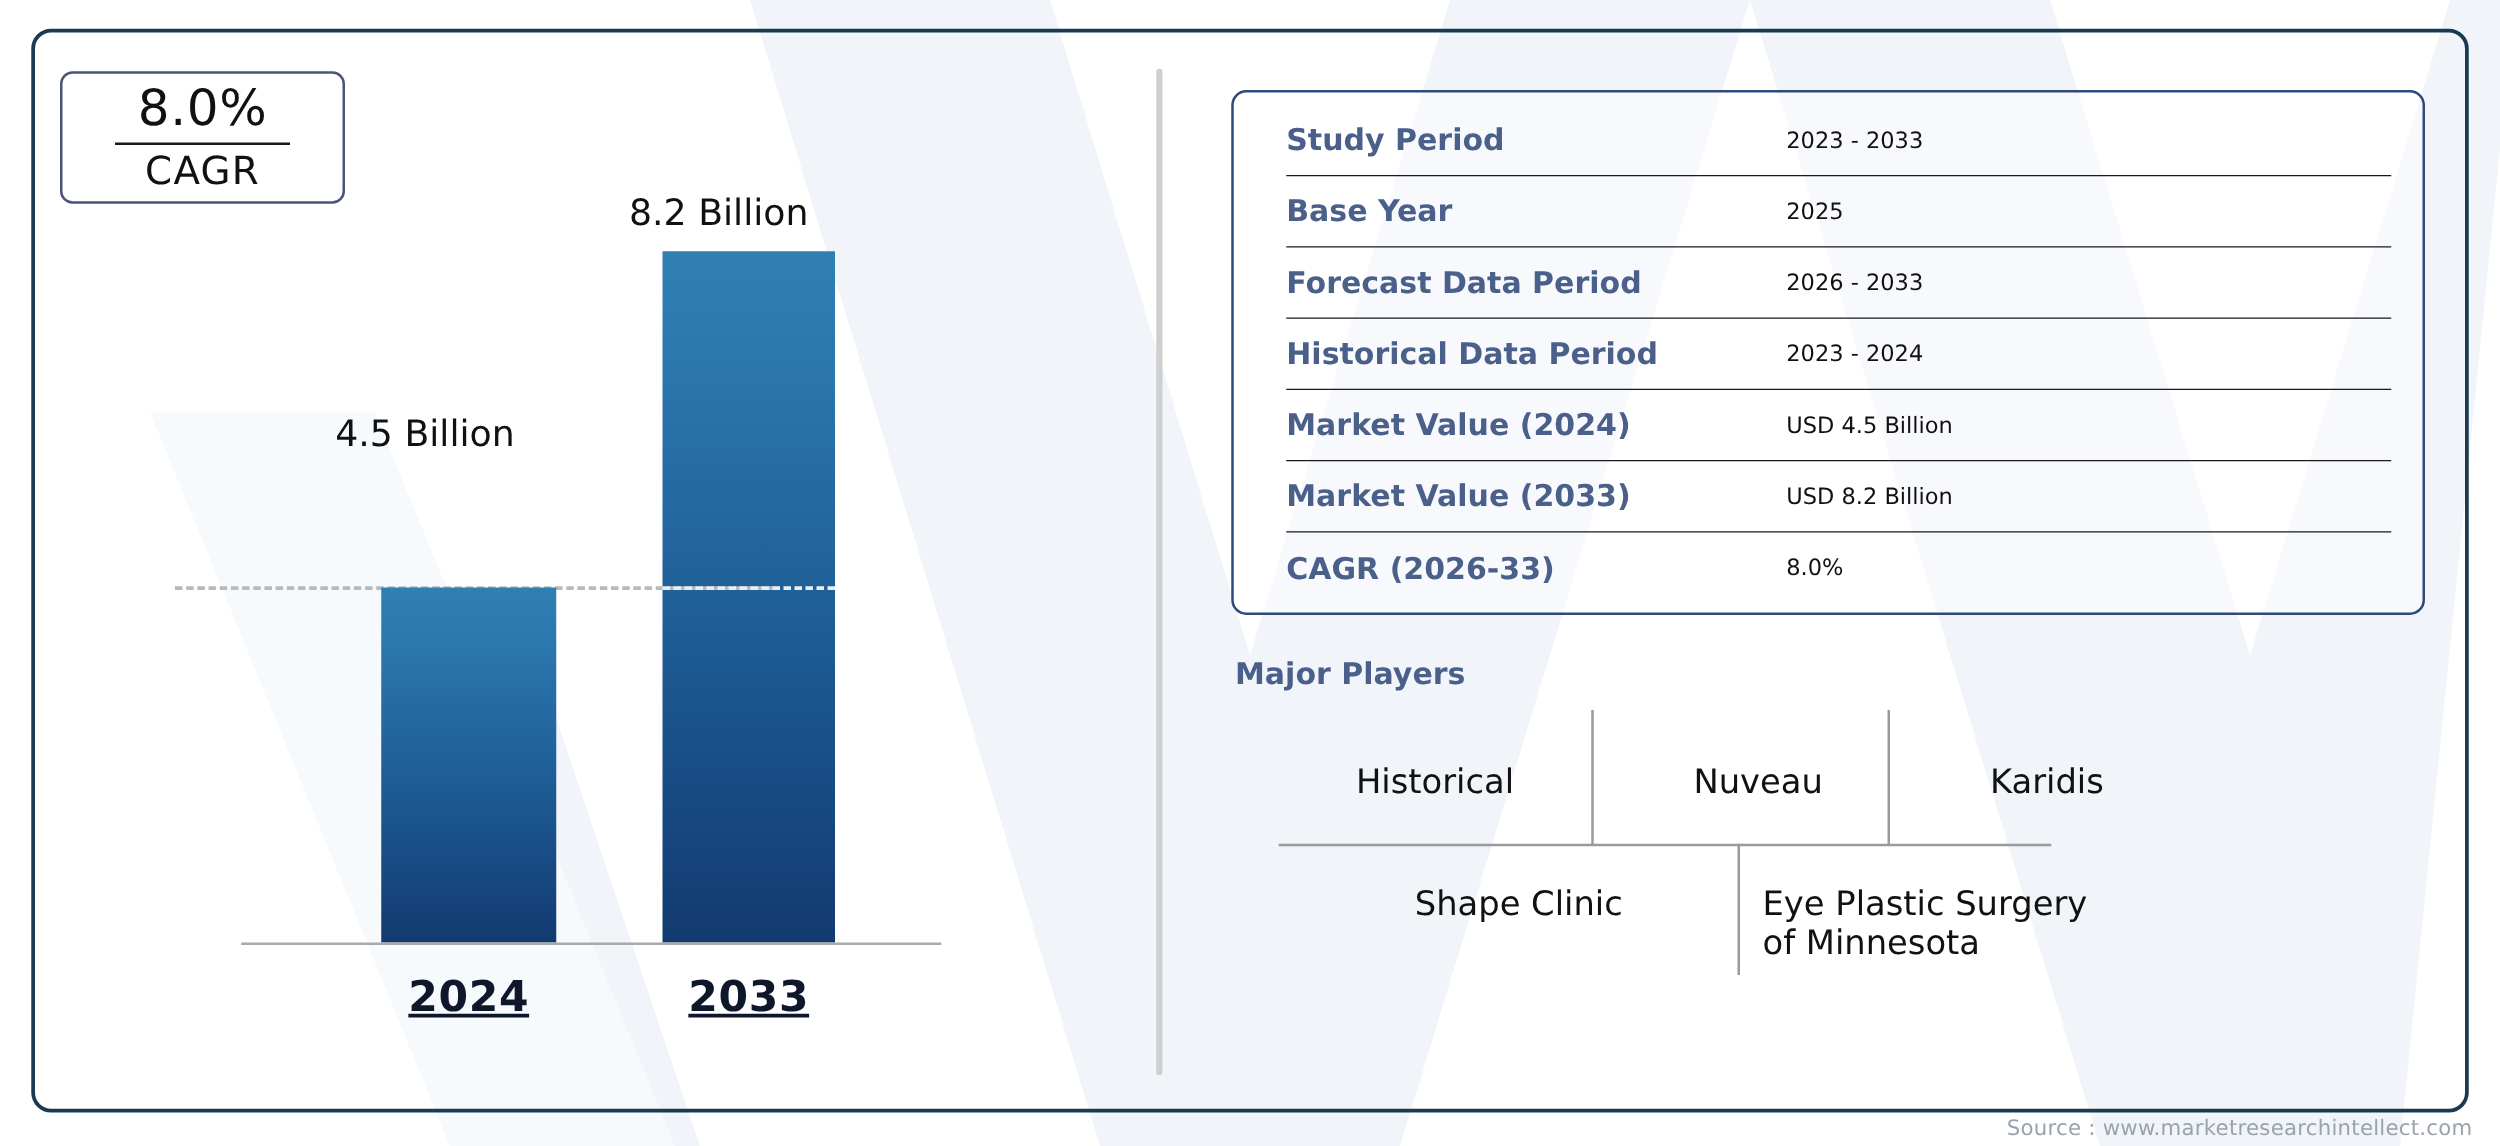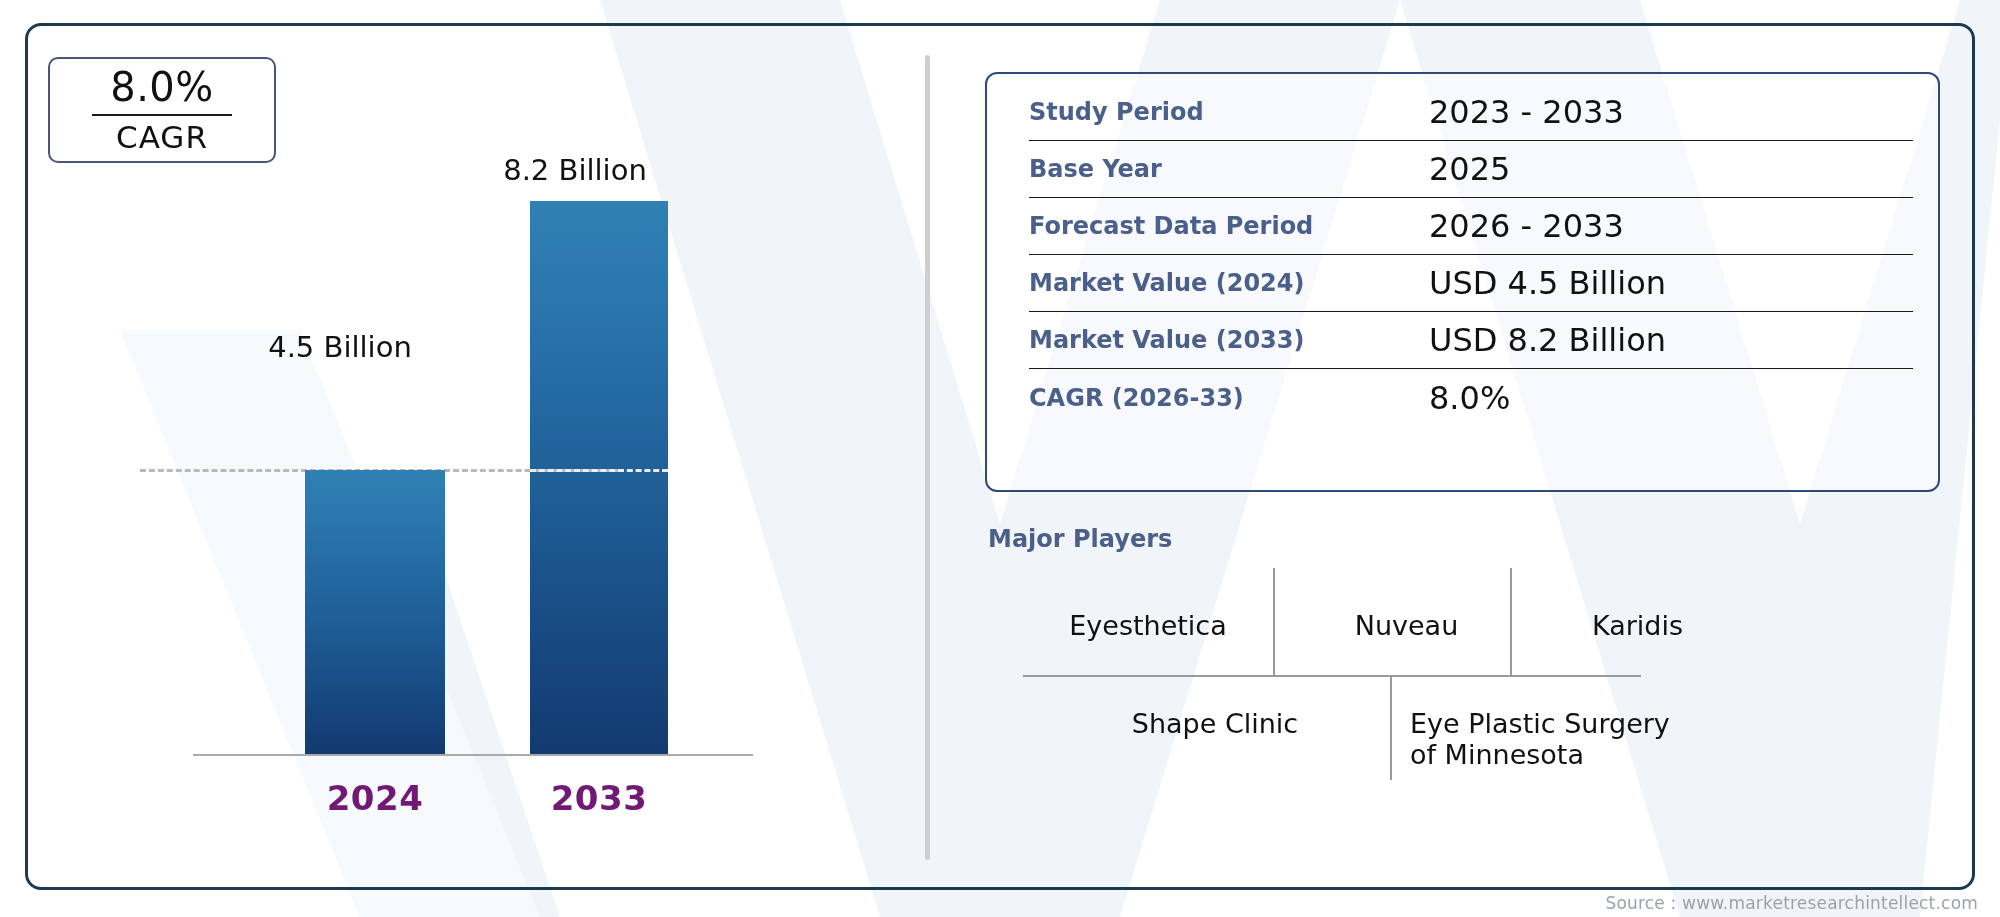--- a/index.html
+++ b/index.html
@@ -53,23 +53,24 @@
     position:absolute;
     background:linear-gradient(180deg,#3080b3 0%,#2a76ad 18%,#1e5c95 55%,#123a70 100%);
   }
   .bar-label {
     position:absolute;
     font-size:29px; color:#111;
     text-align:center; white-space:nowrap;
   }
   .year-label {
     position:absolute;
-    font-size:34px; font-weight:bold; color:#701a75;
+    font-size:34px; font-weight:bold; color:#0f172a;
     text-align:center; white-space:nowrap;
     letter-spacing:0.5px;
+    text-decoration:underline;
   }
   #baseline {
     position:absolute;
     left:168px; top:731px; width:560px; height:2px;
     background:#a9a9a9;
   }
   #dashline {
     position:absolute;
     left:115px; top:446px; width:480px; height:0;
     border-top:3px dashed #b9b9b9;
@@ -107,21 +108,21 @@
     margin-left:17px;
   }
   .spec-row:last-child { border-bottom:none; }
   .spec-label {
     width:400px;
     font-size:24px; font-weight:bold;
     color:#4a5f8a;
     white-space:nowrap;
   }
   .spec-value {
-    font-size:32px; color:#111; white-space:nowrap;
+    font-size:18px; color:#111; white-space:nowrap;
   }
 
   
   #players-heading {
     position:absolute; left:3px; top:502px;
     font-size:24px; font-weight:bold; color:#4a5f8a;
   }
   #players-grid { position:absolute; left:0px; top:545px; width:955px; height:260px; }
 
   .pv-div { position:absolute; width:2px; background:#9a9a9a; }
@@ -199,20 +200,24 @@
     </div>
     <div class="spec-row">
       <div class="spec-label">Base Year</div>
       <div class="spec-value">2025</div>
     </div>
     <div class="spec-row">
       <div class="spec-label">Forecast Data Period</div>
       <div class="spec-value">2026 - 2033</div>
     </div>
     <div class="spec-row">
+      <div class="spec-label">Historical Data Period</div>
+      <div class="spec-value">2023 - 2024</div>
+    </div>
+    <div class="spec-row">
       <div class="spec-label">Market Value (2024)</div>
       <div class="spec-value">USD 4.5 Billion</div>
     </div>
     <div class="spec-row">
       <div class="spec-label">Market Value (2033)</div>
       <div class="spec-value">USD 8.2 Billion</div>
     </div>
     <div class="spec-row">
       <div class="spec-label">CAGR (2026-33)</div>
       <div class="spec-value">8.0%</div>
@@ -223,21 +228,21 @@
 
   <div id="players-grid">
 
     <div class="pv-div" style="left:288px; top:0px; height:108px;"></div>
     <div class="pv-div" style="left:525px; top:0px; height:108px;"></div>
 
     <div class="ph-div" style="left:38px; top:107px; width:618px;"></div>
 
     <div class="pv-div" style="left:405px; top:107px; height:105px;"></div>
 
-    <div class="player" style="left:38px; top:42px; width:250px;">Eyesthetica</div>
+    <div class="player" style="left:38px; top:42px; width:250px;">Historical</div>
     <div class="player" style="left:303px; top:42px; width:237px;">Nuveau</div>
     <div class="player" style="left:525px; top:42px; width:255px;">Karidis</div>
 
     <div class="player" style="left:425px; top:140px; width:270px; text-align:left;">Eye Plastic Surgery of Minnesota</div>
     <div class="player" style="left:55px; top:140px; width:350px;">Shape Clinic</div>
   </div>
 </div>
 
 <div id="footer">Source : www.marketresearchintellect.com</div>
 

